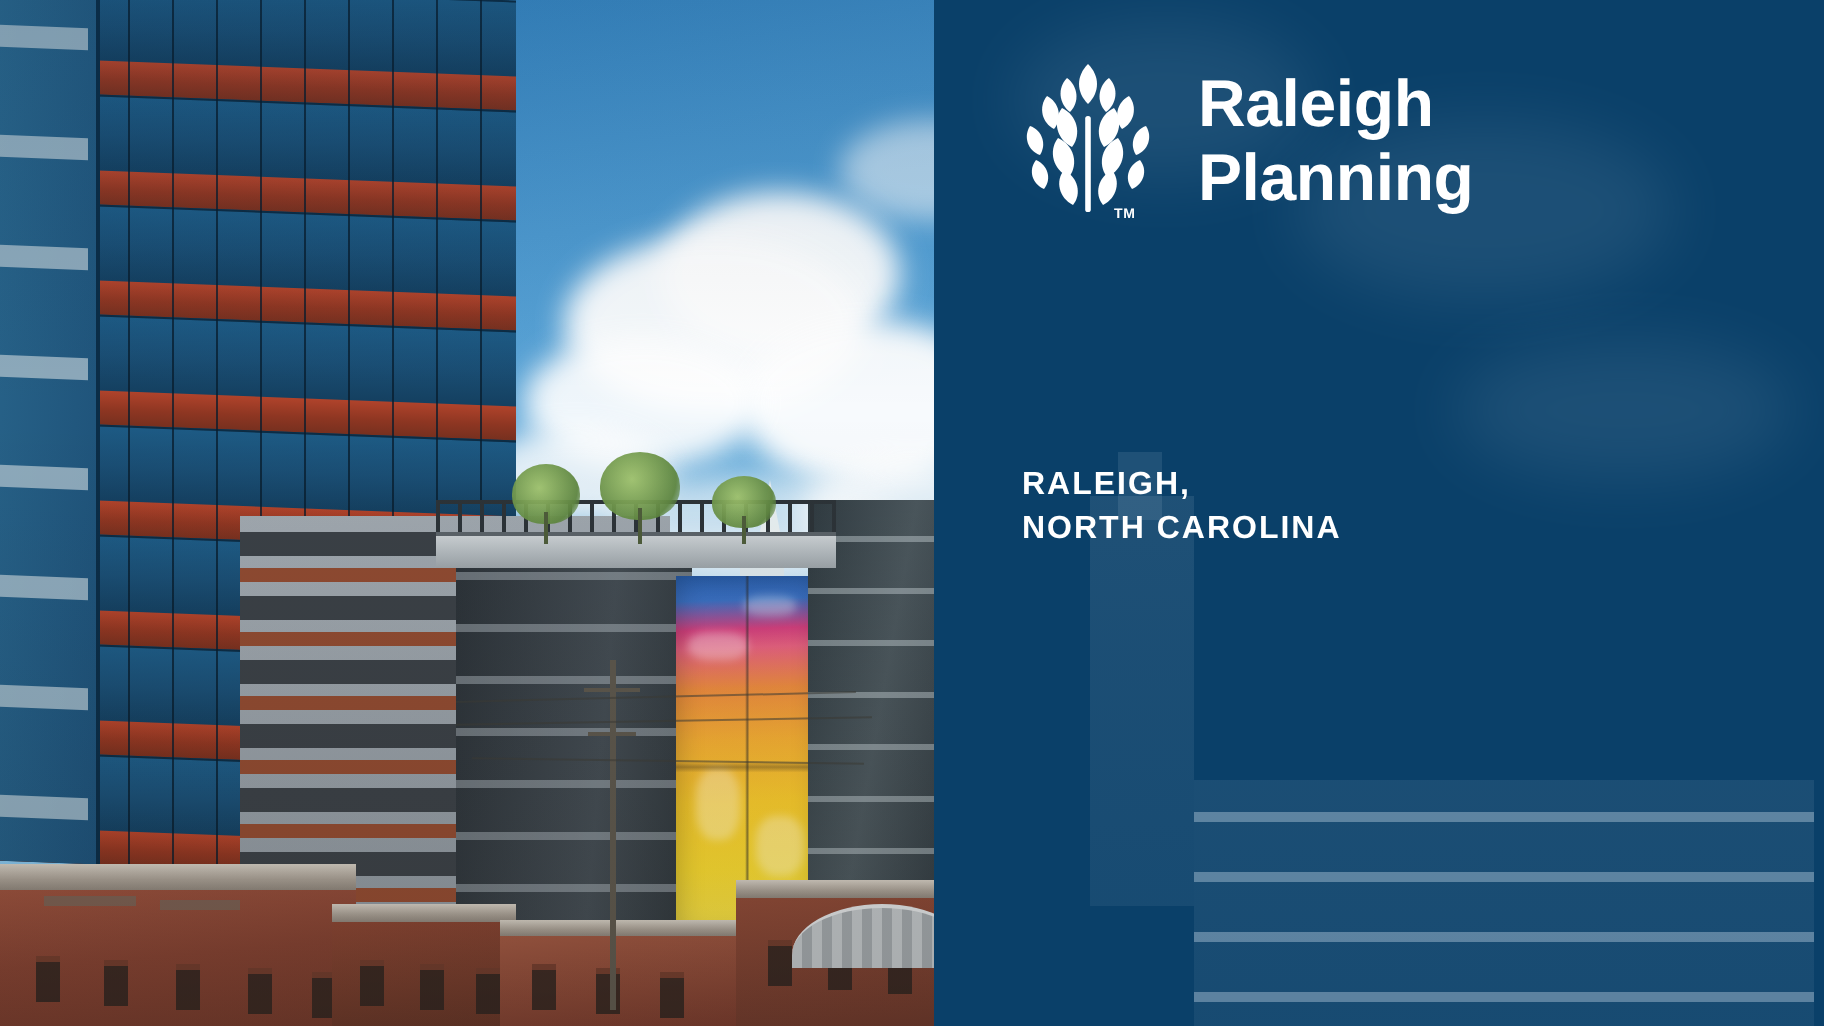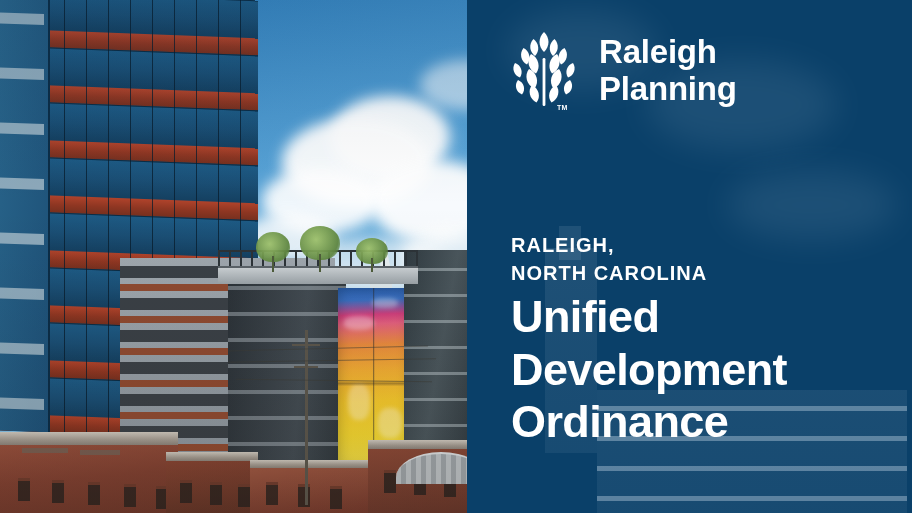--- a/index.html
+++ b/index.html
@@ -412,21 +412,21 @@
 
   
   .text-block {
     position: absolute;
     left: 44px;
     top: 232px;
     width: 390px;
   }
   .eyebrow {
     color: #ffffff;
-    font-size: 20px;
+    font-size: 16px;
     font-weight: 700;
     letter-spacing: 1.0px;
     line-height: 1.38;
     white-space: pre-line;
     margin: 0;
   }
   .part-line {
     color: #ffffff;
     font-size: 37px;
     font-weight: 400;
@@ -648,19 +648,16 @@
         </svg>
         <span class="logo-tm">TM</span>
       </div>
       <div class="logo-word">Raleigh
 Planning</div>
     </div>
 
     <div class="text-block">
       <p class="eyebrow">RALEIGH,
 NORTH CAROLINA</p>
-      <h1 class="main-title">Unified
-Development
-Ordinance</h1>
     </div>
 
   </div>
 </div>
 
 </body></html>

